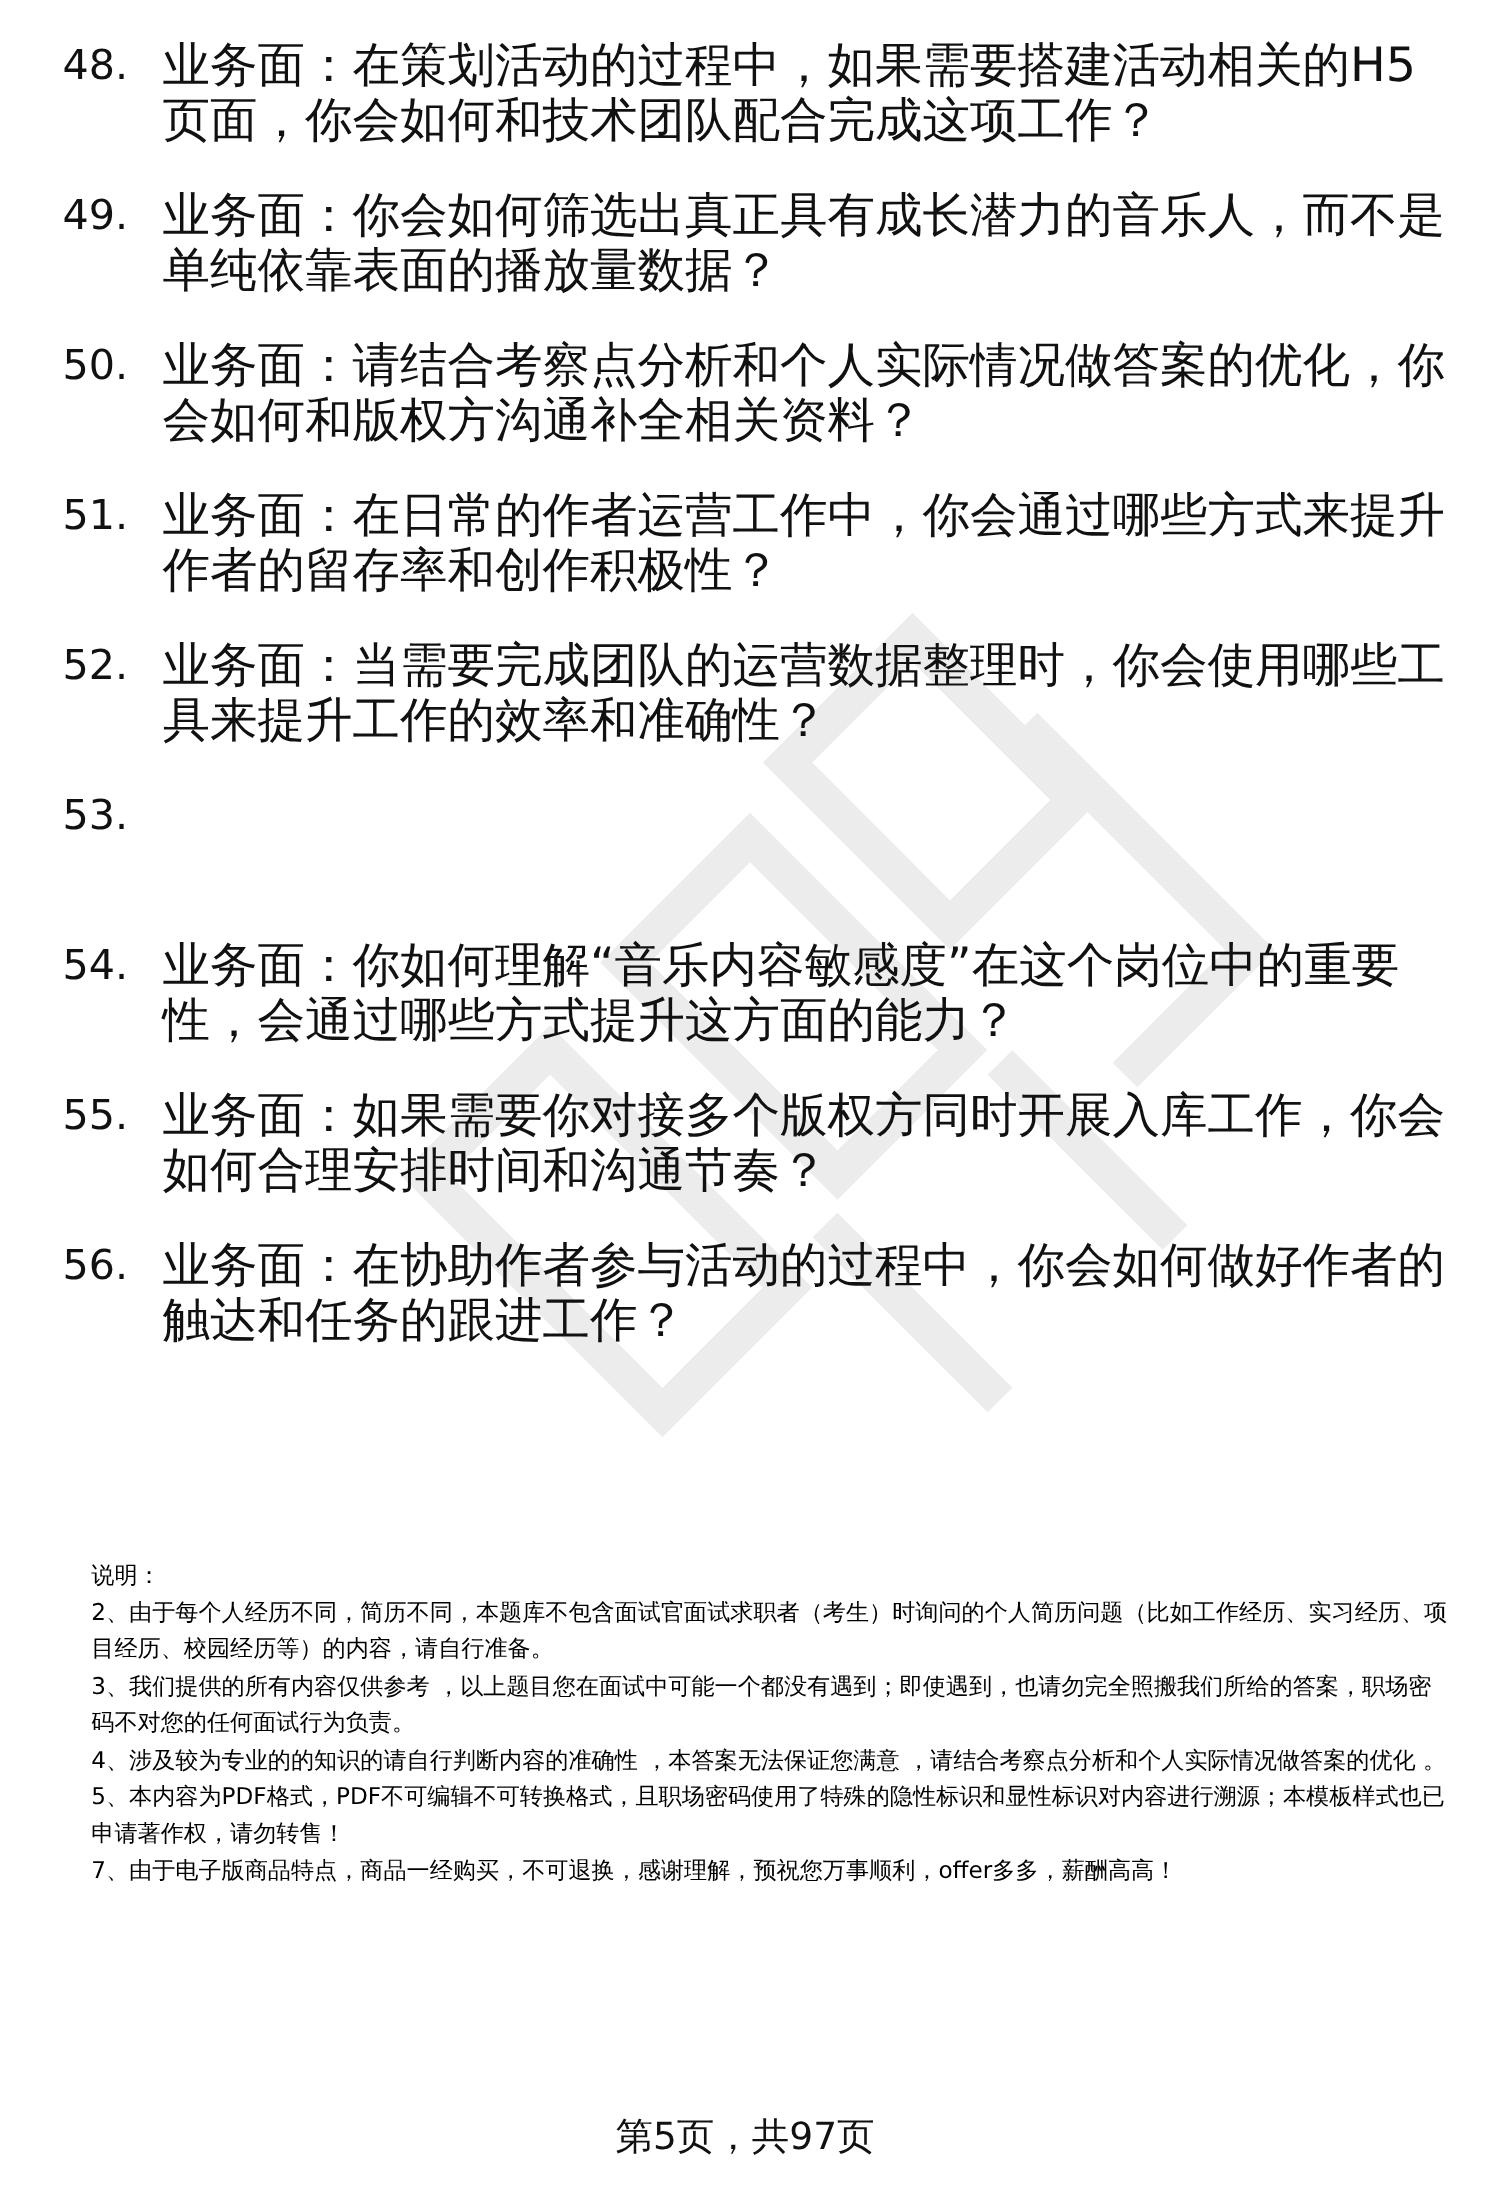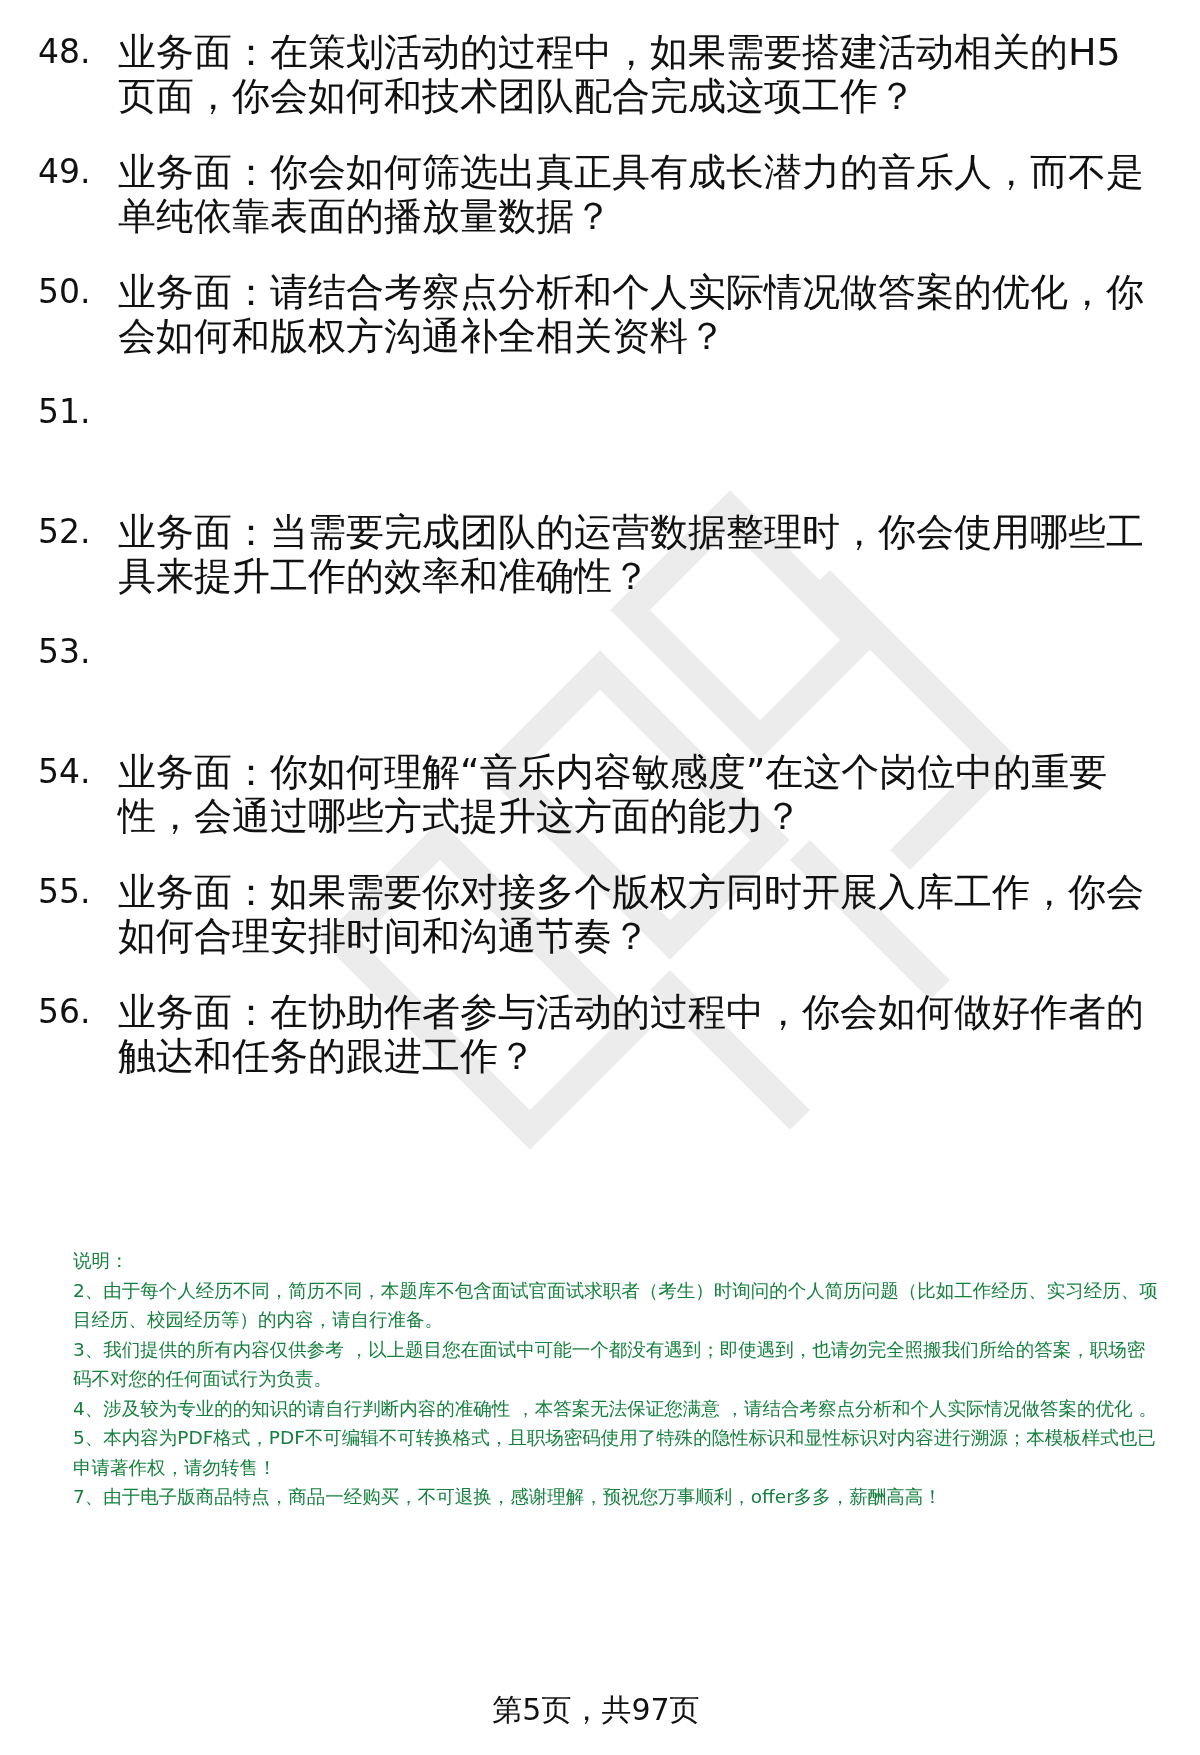--- a/index.html
+++ b/index.html
@@ -27,21 +27,21 @@
   .questions {
     position: absolute;
     left: 0;
     top: 30px;
     width: 1200px;
     z-index: 1;
   }
   .q-item {
     position: relative;
     height: 120px;
-    margin-left: 38px;
+    margin-left: 50px;
     width: 1110px;
   }
   .q-num {
     position: absolute;
     left: 0;
     top: 0;
     width: 80px;
     font-size: 33px;
     line-height: 44px;
     color: #111;
@@ -56,21 +56,21 @@
     color: #111;
     word-break: break-all;
   }
   .notes {
     position: absolute;
     left: 73px;
     top: 1246px;
     width: 1085px;
     font-size: 18.5px;
     line-height: 29.5px;
-    color: #15803d;
+    color: #000000;
     z-index: 1;
   }
   .notes p {
     margin: 0;
     word-break: break-all;
   }
   .page-footer {
     position: absolute;
     left: 0;
     top: 1690px;
@@ -104,20 +104,21 @@
   <div class="q-item">
     <span class="q-num">49.</span>
     <span class="q-text">业务面：你会如何筛选出真正具有成长潜力的音乐人，而不是单纯依靠表面的播放量数据？</span>
   </div>
   <div class="q-item">
     <span class="q-num">50.</span>
     <span class="q-text">业务面：请结合考察点分析和个人实际情况做答案的优化，你会如何和版权方沟通补全相关资料？</span>
   </div>
   <div class="q-item">
     <span class="q-num">51.</span>
+    <span class="q-text">业务面：在日常的作者运营工作中，你会通过哪些方式来提升作者的留存率和创作积极性？</span>
   </div>
   <div class="q-item">
     <span class="q-num">52.</span>
     <span class="q-text">业务面：当需要完成团队的运营数据整理时，你会使用哪些工具来提升工作的效率和准确性？</span>
   </div>
   <div class="q-item">
     <span class="q-num">53.</span>
   </div>
   <div class="q-item">
     <span class="q-num">54.</span>

